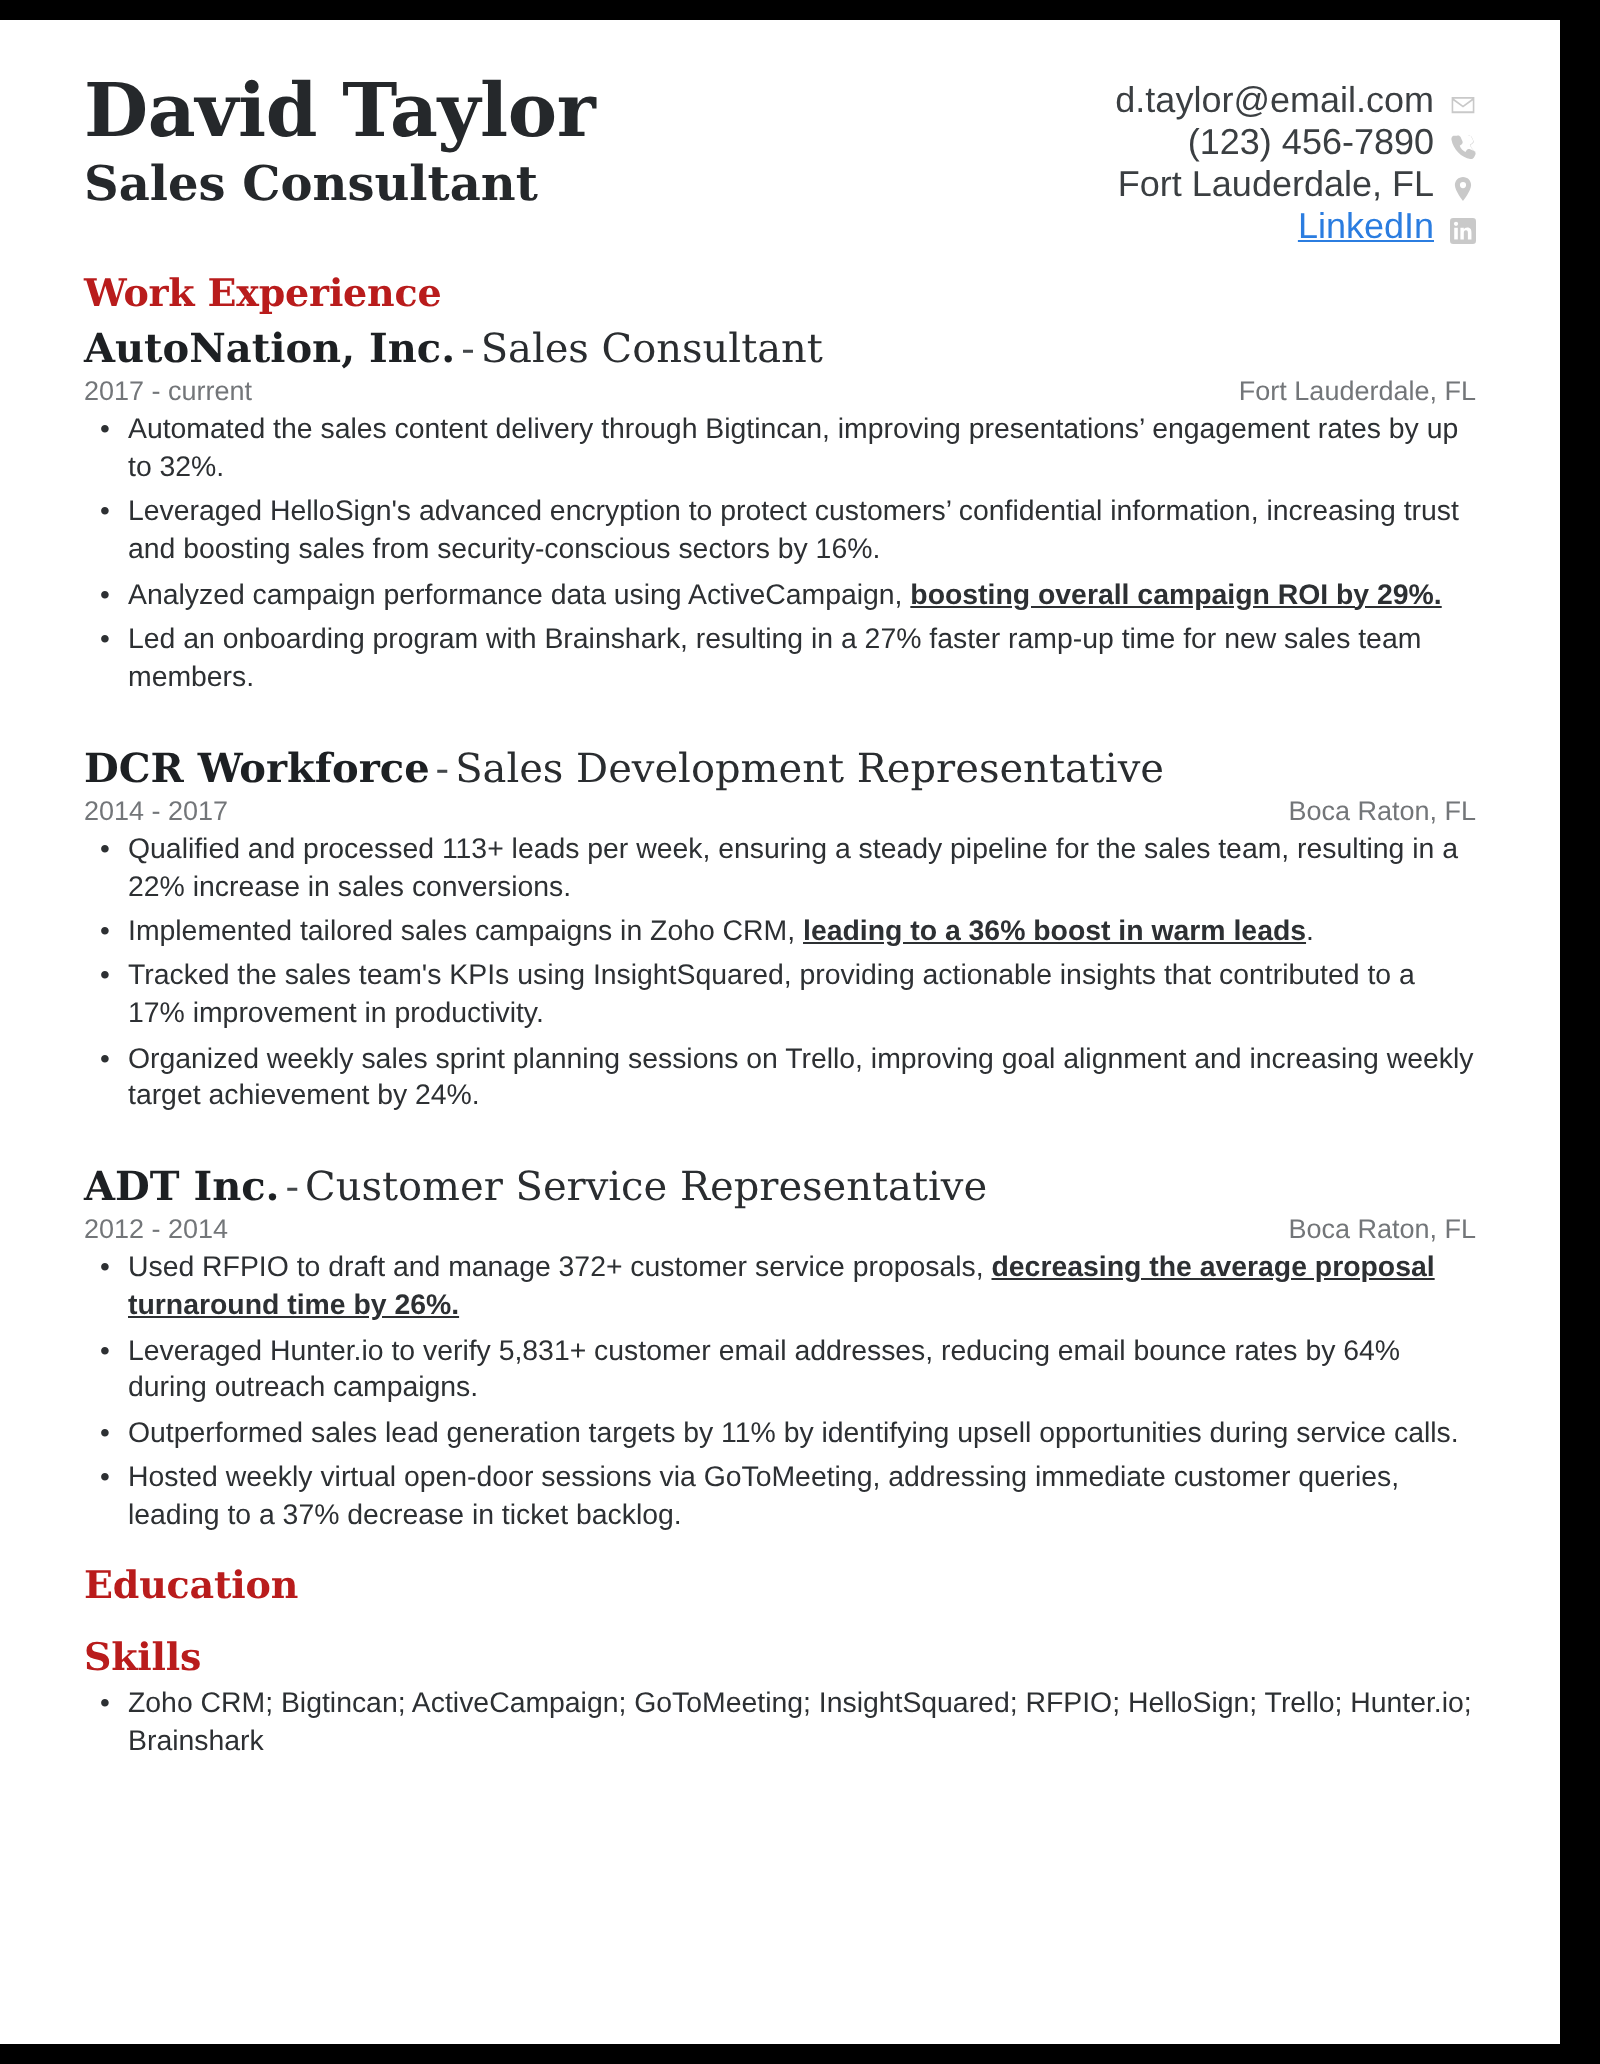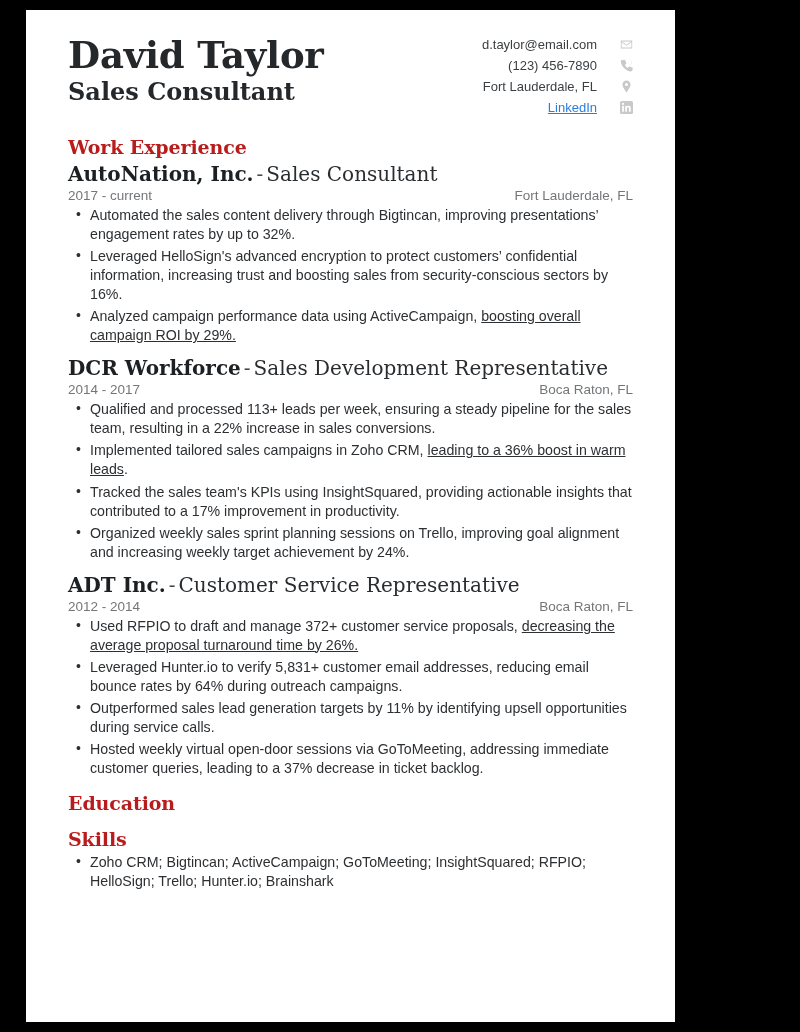--- a/index.html
+++ b/index.html
@@ -9,23 +9,23 @@
   body {
     width: 800px;
     height: 1032px;
     background: #000000;
     font-family: "Liberation Sans", sans-serif;
     overflow: hidden;
   }
 
   .page {
     position: absolute;
-    left: 26px;
+    left: 0;
     top: 10px;
-    width: 649px;
+    width: 780px;
     height: 1012px;
     background: #ffffff;
     box-sizing: border-box;
     padding: 22px 42px 0 42px;
     overflow: hidden;
   }
 
   
   .header {
     display: flex;
@@ -50,25 +50,25 @@
     color: #25282b;
     margin: 2px 0 0 0;
   }
 
   .contact {
     text-align: right;
     padding-top: 6px;
   }
   .contact-row {
     display: flex;
-    align-items: flex-start;
+    align-items: flex-end;
     justify-content: flex-end;
-    gap: 23px;
+    gap: 8px;
     height: 21px;
-    font-size: 13px;
+    font-size: 18px;
     color: #3b3f42;
     white-space: nowrap;
   }
   .contact-row .ctext { line-height: 1; }
   .contact-link {
     color: #2b7de0;
     text-decoration: underline;
     line-height: 1;
   }
   .cicon {
@@ -86,21 +86,21 @@
   .section { margin-top: 14px; }
   .section-title {
     font-family: "DejaVu Serif", "Liberation Serif", serif;
     font-weight: bold;
     font-size: 19px;
     color: #b91c1c;
     margin: 0 0 2px 0;
     letter-spacing: -0.1px;
   }
 
-  .entry { margin-top: 11px; }
+  .entry { margin-top: 23px; }
   .entry:first-of-type { margin-top: 4px; }
 
   .entry-head {
     font-family: "DejaVu Serif", "Liberation Serif", serif;
     font-size: 20px;
     color: #1d2023;
     line-height: 1.25;
     white-space: nowrap;
   }
   .org { font-weight: bold; }
@@ -131,21 +131,21 @@
   }
   ul.bullets li::before {
     content: "\2022";
     position: absolute;
     left: 8px;
     top: -1px;
     font-size: 14px;
     color: #2d3033;
   }
   ul.bullets li b {
-    font-weight: normal;
+    font-weight: bold;
     text-decoration: underline;
   }
   .skills-list { margin-top: 4px; }
 </style>
 </head>
 <body>
 
 <div class="page">
 
   <div class="header">
@@ -207,20 +207,21 @@
         <div class="entry">
           <div class="entry-head"><span class="org">AutoNation, Inc.</span><span class="dash">-</span><span class="role">Sales Consultant</span></div>
           <div class="entry-meta">
             <span>2017 - current</span>
             <span>Fort Lauderdale, FL</span>
           </div>
           <ul class="bullets">
             <li><span>Automated the sales content delivery through Bigtincan, improving presentations’ engagement rates by up to 32%.</span></li>
             <li><span>Leveraged HelloSign's advanced encryption to protect customers’ confidential information, increasing trust and boosting sales from security-conscious sectors by 16%.</span></li>
             <li><span>Analyzed campaign performance data using ActiveCampaign, </span><b>boosting overall campaign ROI by 29%.</b></li>
+            <li><span>Led an onboarding program with Brainshark, resulting in a 27% faster ramp-up time for new sales team members.</span></li>
           </ul>
         </div>
         <div class="entry">
           <div class="entry-head"><span class="org">DCR Workforce</span><span class="dash">-</span><span class="role">Sales Development Representative</span></div>
           <div class="entry-meta">
             <span>2014 - 2017</span>
             <span>Boca Raton, FL</span>
           </div>
           <ul class="bullets">
             <li><span>Qualified and processed 113+ leads per week, ensuring a steady pipeline for the sales team, resulting in a 22% increase in sales conversions.</span></li>

